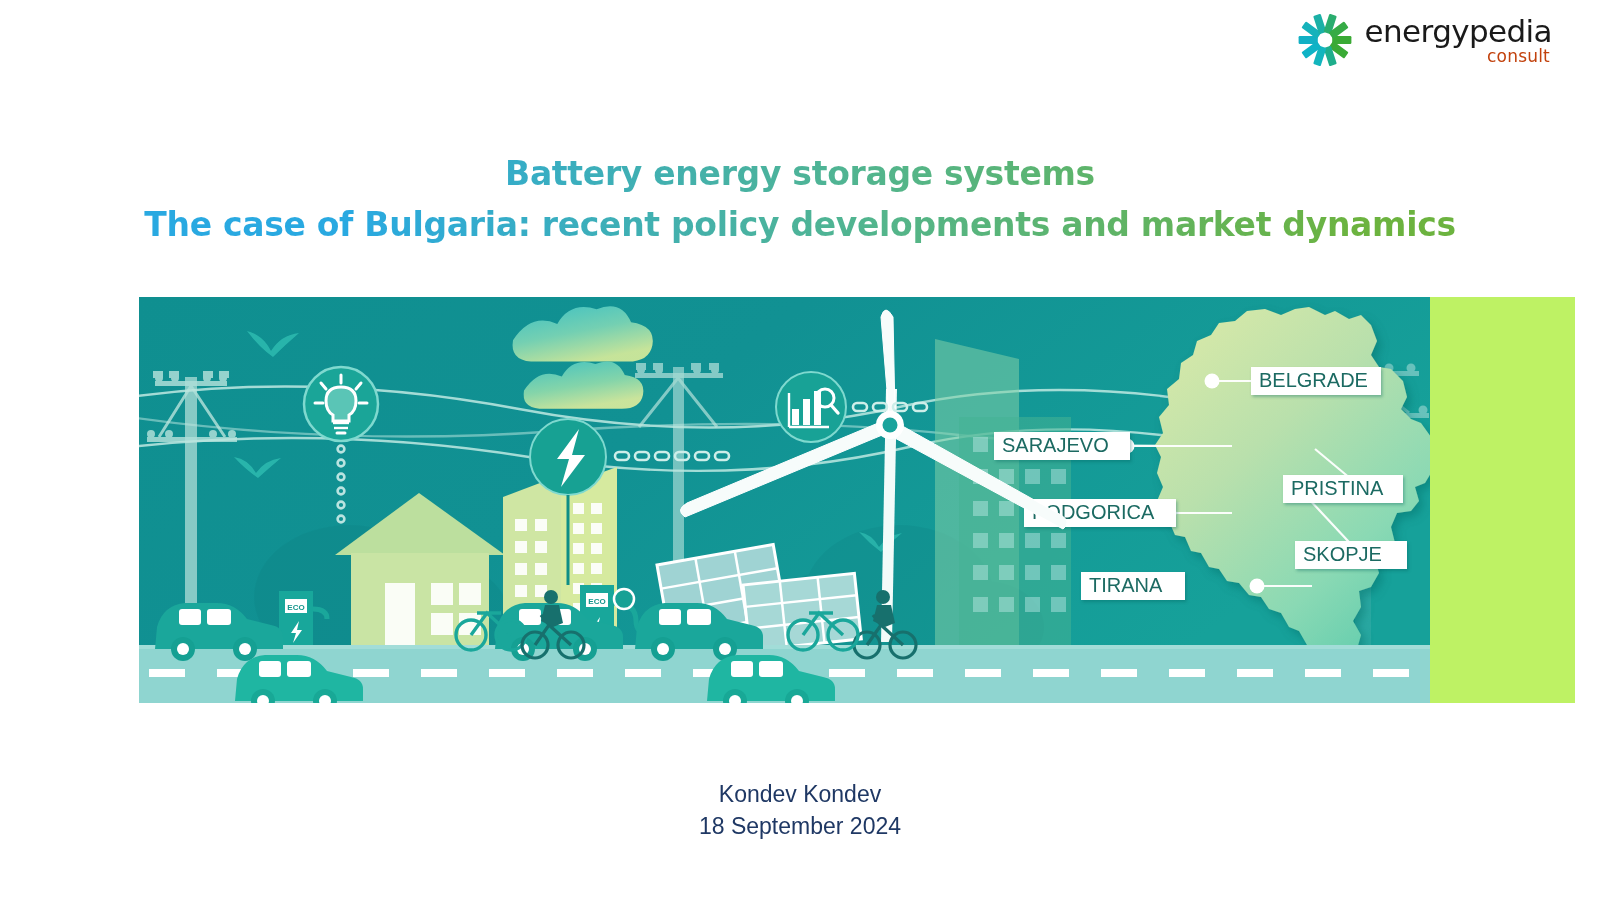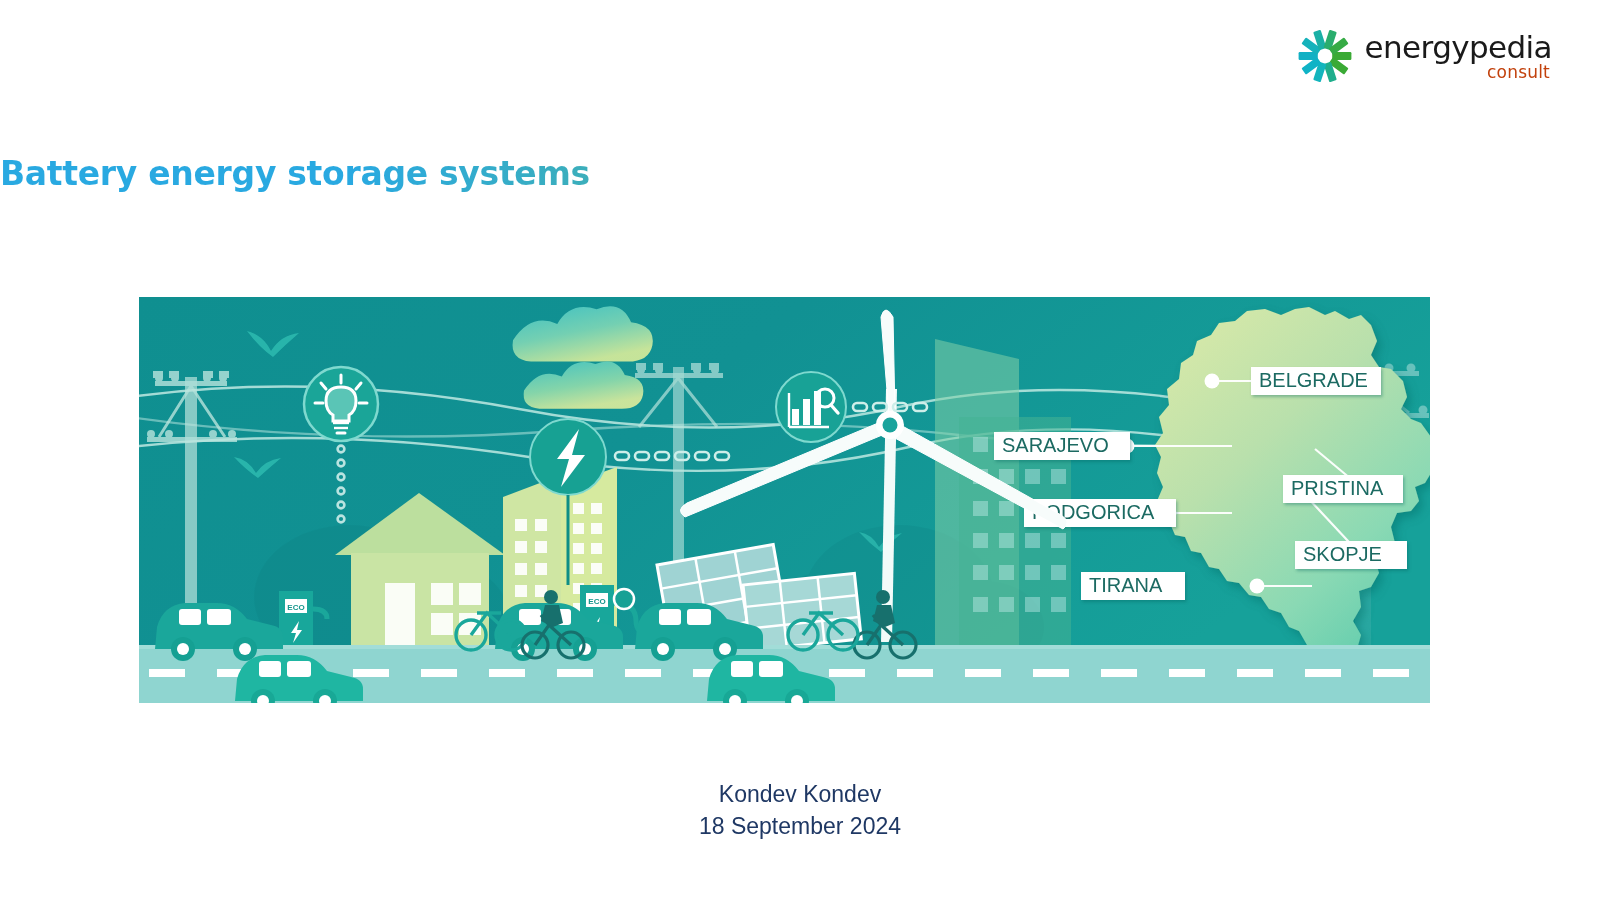--- a/index.html
+++ b/index.html
@@ -11,21 +11,21 @@
     width: 1600px;
     height: 900px;
     position: relative;
     overflow: hidden;
     font-family: "Liberation Sans", sans-serif;
   }
 
   
   #logo {
     position: absolute;
-    top: 26px;
+    top: 10px;
     right: 48px;
     display: flex;
     align-items: center;
     gap: 10px;
   }
   #logo-mark { width: 60px; height: 60px; display:block; }
   #logo-word { display: flex; flex-direction: column; align-items: flex-end; line-height: 1; }
   #logo-word .w1 {
     font-size: 31px;
     font-weight: 400;
@@ -42,40 +42,41 @@
     letter-spacing: 0.2px;
     font-family: "DejaVu Sans", sans-serif;
   }
 
   
   #title-block {
     position: absolute;
     top: 150px;
     left: 0;
     width: 1600px;
+    text-align: center;
   }
   .title-line {
     font-family: "DejaVu Sans", sans-serif;
     font-weight: bold;
     letter-spacing: -0.3px;
     background: linear-gradient(90deg, #29a9e1 0%, #29a9e1 22%, #53b58c 55%, #6cb33f 85%, #6cb33f 100%);
     -webkit-background-clip: text;
     background-clip: text;
     color: transparent;
     -webkit-text-fill-color: transparent;
   }
   #title-line1 { font-size: 33px; line-height: 48px; }
   #title-line2 { font-size: 33px; line-height: 50px; margin-top: 2px; }
 
   
   #illustration {
     position: absolute;
     left: 139px;
     top: 297px;
-    width: 1291px;
+    width: 1436px;
     height: 406px;
     overflow: hidden;
     background: #bef264;
   }
   #illustration svg { display: block; }
 
   
   #footer {
     position: absolute;
     top: 778px;
@@ -127,20 +128,21 @@
     </g>
   </svg>
   <div id="logo-word">
     <span class="w1">energypedia</span>
     <span class="w2">consult</span>
   </div>
 </div>
 
 <div id="title-block">
   <div class="title-line" id="title-line1">Battery energy storage systems</div>
+  <div class="title-line" id="title-line2">The case of Bulgaria: recent policy developments and market dynamics</div>
 </div>
 
 <div id="illustration">
 <svg width="1291" height="406" viewBox="0 0 1291 406" xmlns="http://www.w3.org/2000/svg">
   <defs>
     <linearGradient id="bgGrad" x1="0" y1="0" x2="1" y2="0.4">
       <stop offset="0%" stop-color="#0f8f90"></stop>
       <stop offset="45%" stop-color="#119193"></stop>
       <stop offset="100%" stop-color="#16a19a"></stop>
     </linearGradient>

